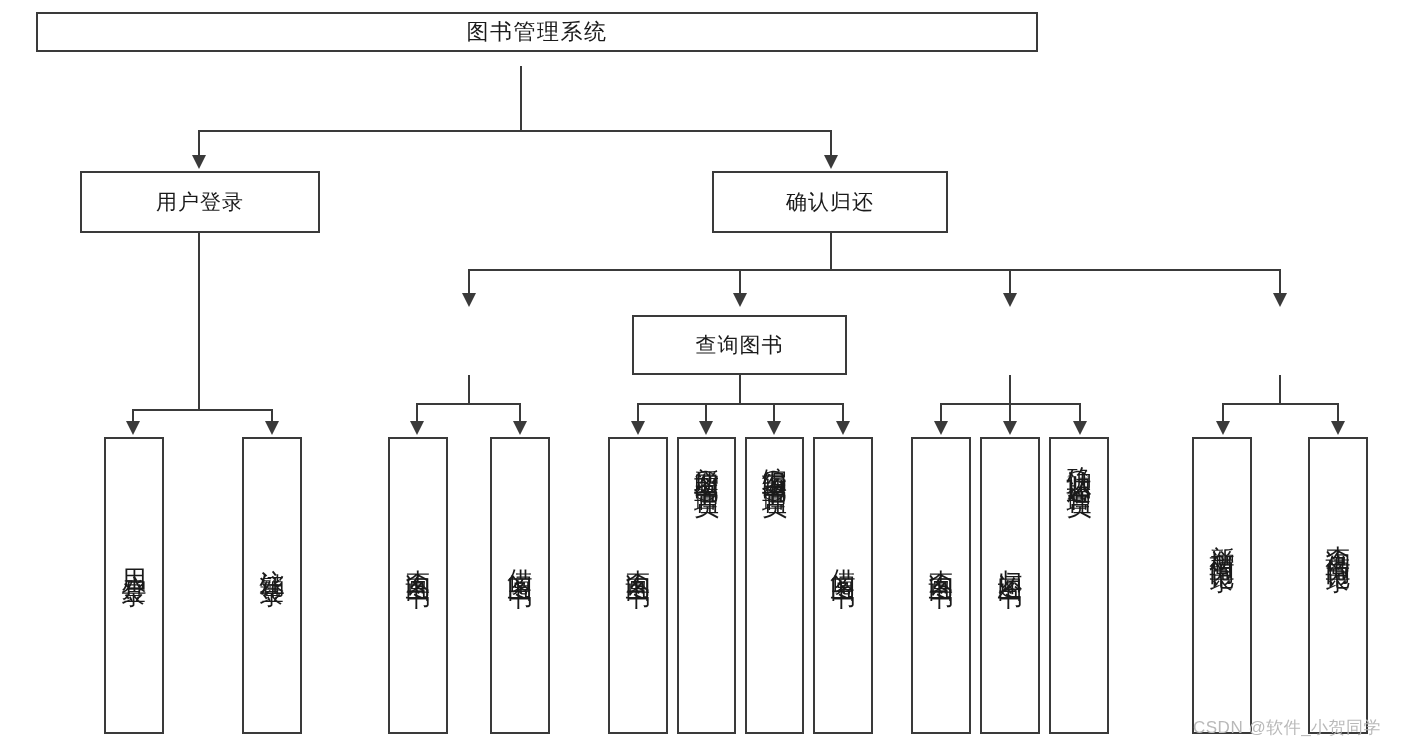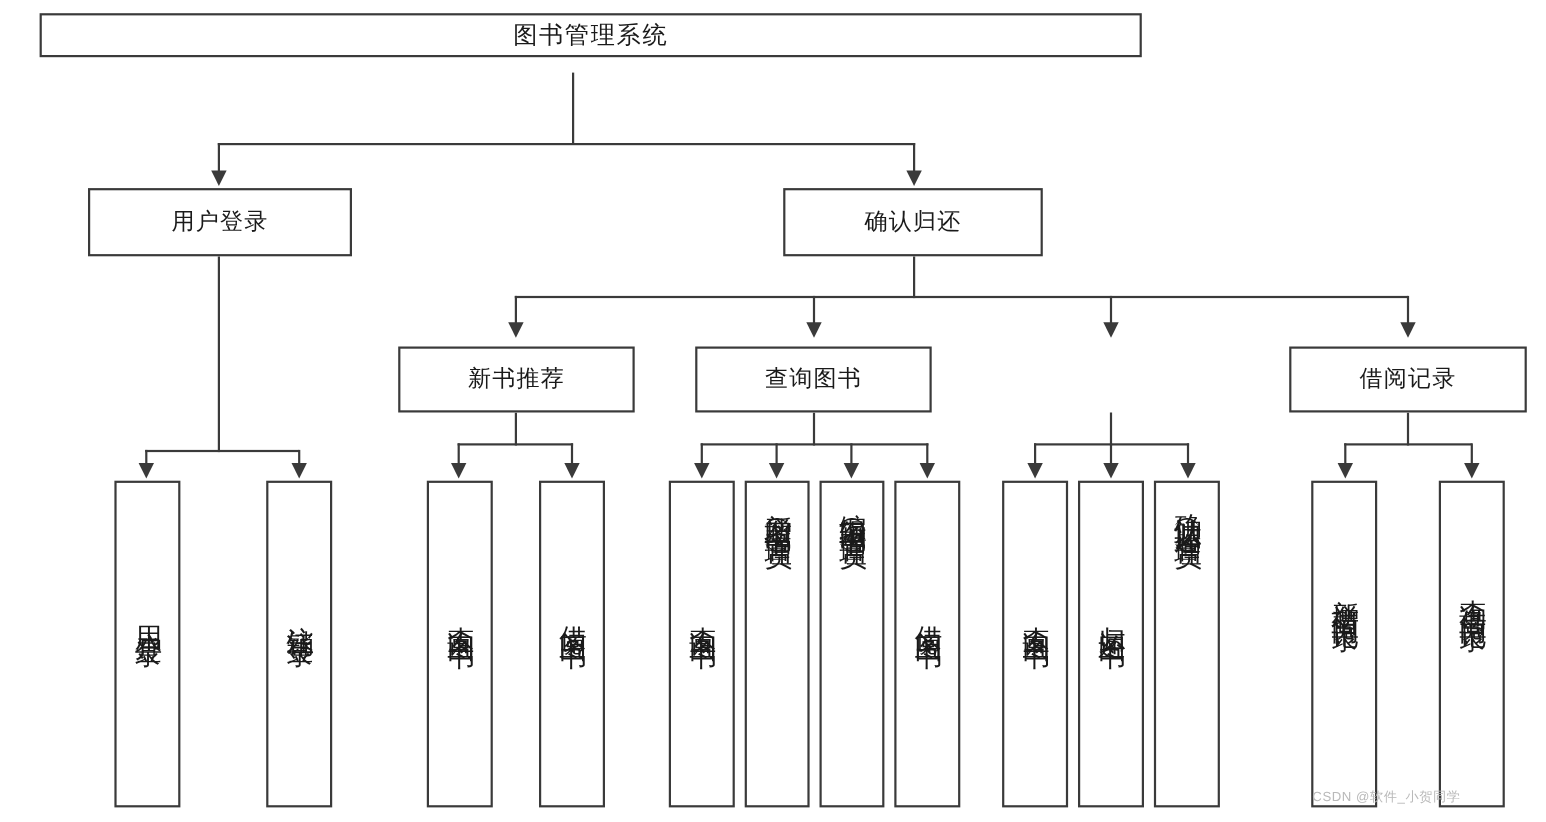--- a/index.html
+++ b/index.html
@@ -66,21 +66,21 @@
     width:0;height:0;
     border-left:7px solid transparent;
     border-right:7px solid transparent;
     border-top:14px solid #3a3a3a;
     z-index:2;
   }
   
   #watermark{
     position:absolute;
     color:#b9b9b9;
-    font-size:12px;
+    font-size:17px;
     letter-spacing:0.5px;
     z-index:6;
     white-space:nowrap;
     pointer-events:none;
   }
 </style>
 </head>
 <body>
 
 <div id="canvas">
@@ -149,32 +149,26 @@
   </div>
 
   <div class="node horiz" style="left:80px;top:171px;width:240px;height:62px;">
     <span class="lbl">用户登录</span>
   </div>
 
   <div class="node horiz" style="left:712px;top:171px;width:236px;height:62px;">
     <span class="lbl">确认归还</span>
   </div>
 
-  <div class="node horiz" style="left:362px;top:315px;width:215px;height:60px;">
-    <span class="lbl">新书推荐</span>
-  </div>
 
   <div class="node horiz" style="left:632px;top:315px;width:215px;height:60px;">
     <span class="lbl">查询图书</span>
   </div>
 
 
-  <div class="node horiz" style="left:1172px;top:315px;width:216px;height:60px;">
-    <span class="lbl">借阅记录</span>
-  </div>
 
   <div class="node vert midc" style="left:104px;top:437px;width:60px;height:297px;">
     <span class="lbl">用户登录</span>
   </div>
   <div class="node vert midc" style="left:242px;top:437px;width:60px;height:297px;">
     <span class="lbl">注销登录</span>
   </div>
 
   <div class="node vert midc" style="left:388px;top:437px;width:60px;height:297px;">
     <span class="lbl">查询图书</span>

